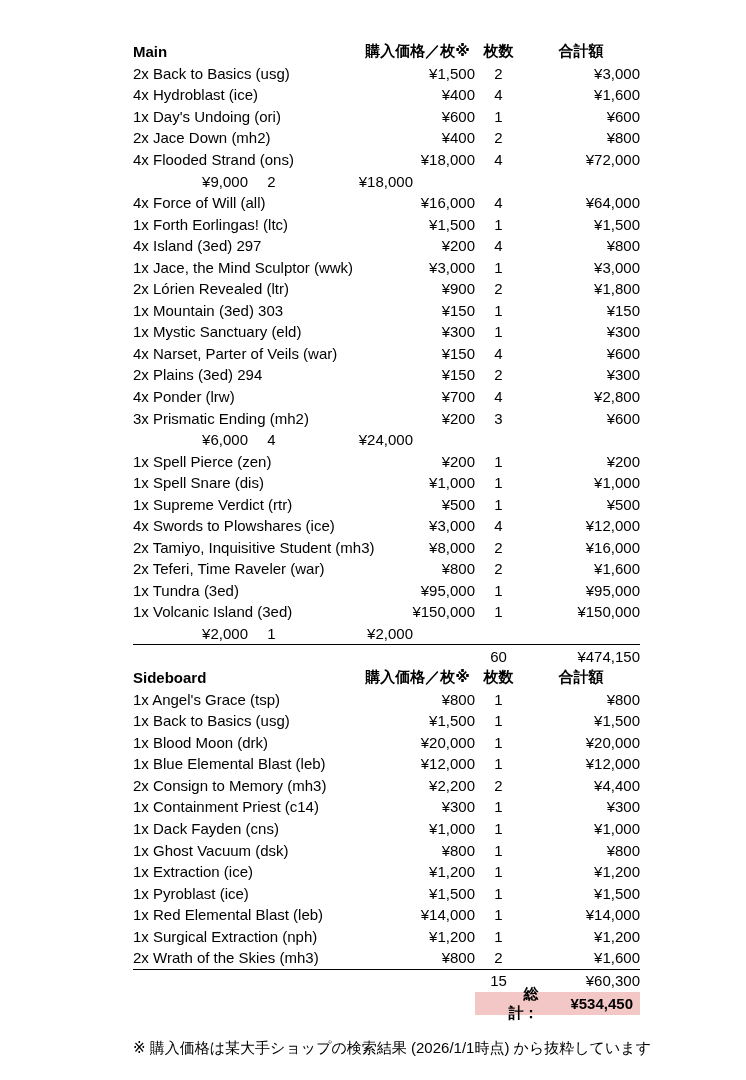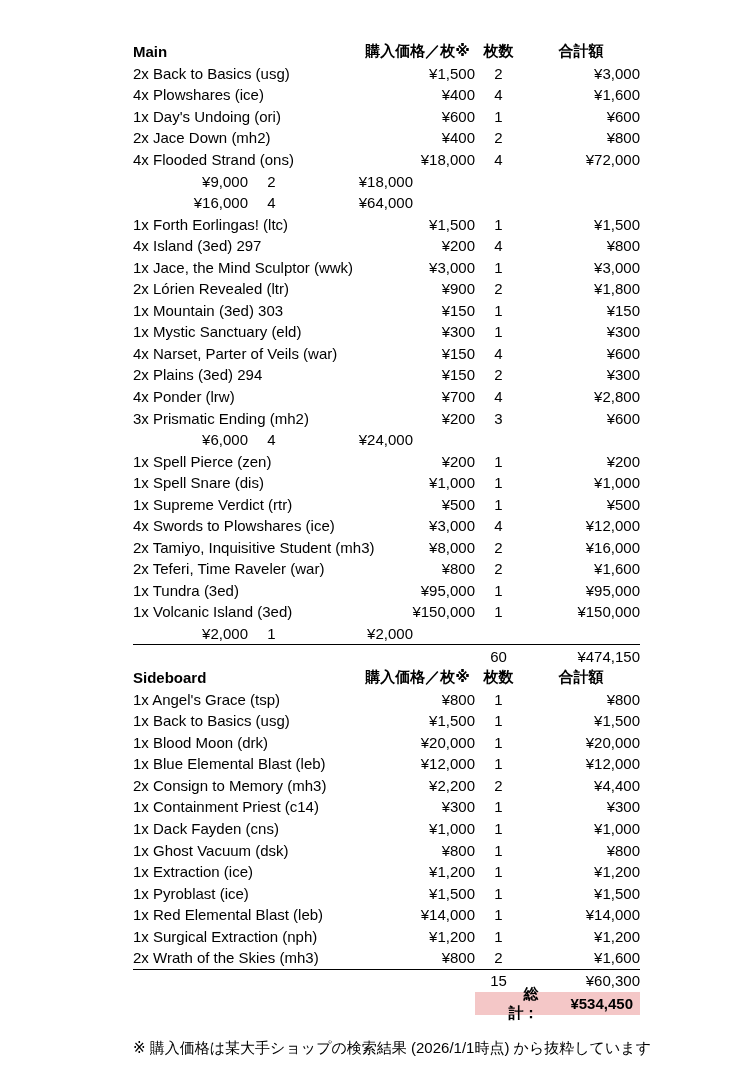--- a/index.html
+++ b/index.html
@@ -46,21 +46,21 @@
       <div class="c-total">合計額</div>
     </div>
     <div>
         <div class="row">
     <div class="c-name">2x Back to Basics (usg)</div>
     <div class="c-price">¥1,500</div>
     <div class="c-qty">2</div>
     <div class="c-total">¥3,000</div>
   </div>
         <div class="row">
-    <div class="c-name">4x Plowshares (ice)</div>
+    <div class="c-name">4x Hydroblast (ice)</div>
     <div class="c-price">¥400</div>
     <div class="c-qty">4</div>
     <div class="c-total">¥1,600</div>
   </div>
         <div class="row">
     <div class="c-name">1x Day's Undoing (ori)</div>
     <div class="c-price">¥600</div>
     <div class="c-qty">1</div>
     <div class="c-total">¥600</div>
   </div>
@@ -75,20 +75,21 @@
     <div class="c-price">¥18,000</div>
     <div class="c-qty">4</div>
     <div class="c-total">¥72,000</div>
   </div>
         <div class="row">
     <div class="c-price">¥9,000</div>
     <div class="c-qty">2</div>
     <div class="c-total">¥18,000</div>
   </div>
         <div class="row">
+    <div class="c-name">4x Force of Will (all)</div>
     <div class="c-price">¥16,000</div>
     <div class="c-qty">4</div>
     <div class="c-total">¥64,000</div>
   </div>
         <div class="row">
     <div class="c-name">1x Forth Eorlingas! (ltc)</div>
     <div class="c-price">¥1,500</div>
     <div class="c-qty">1</div>
     <div class="c-total">¥1,500</div>
   </div>

